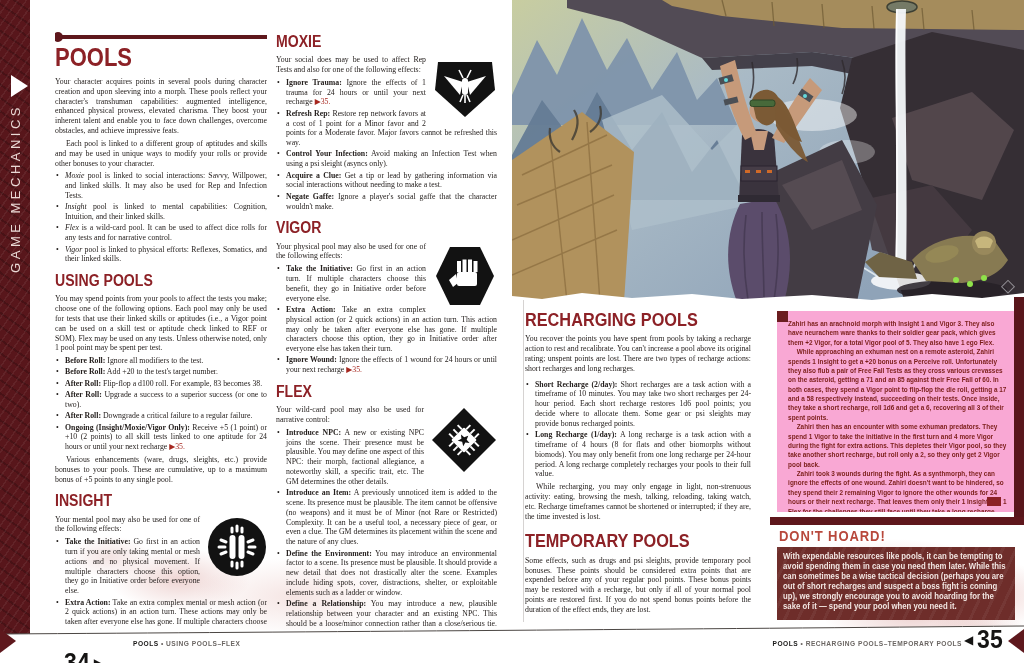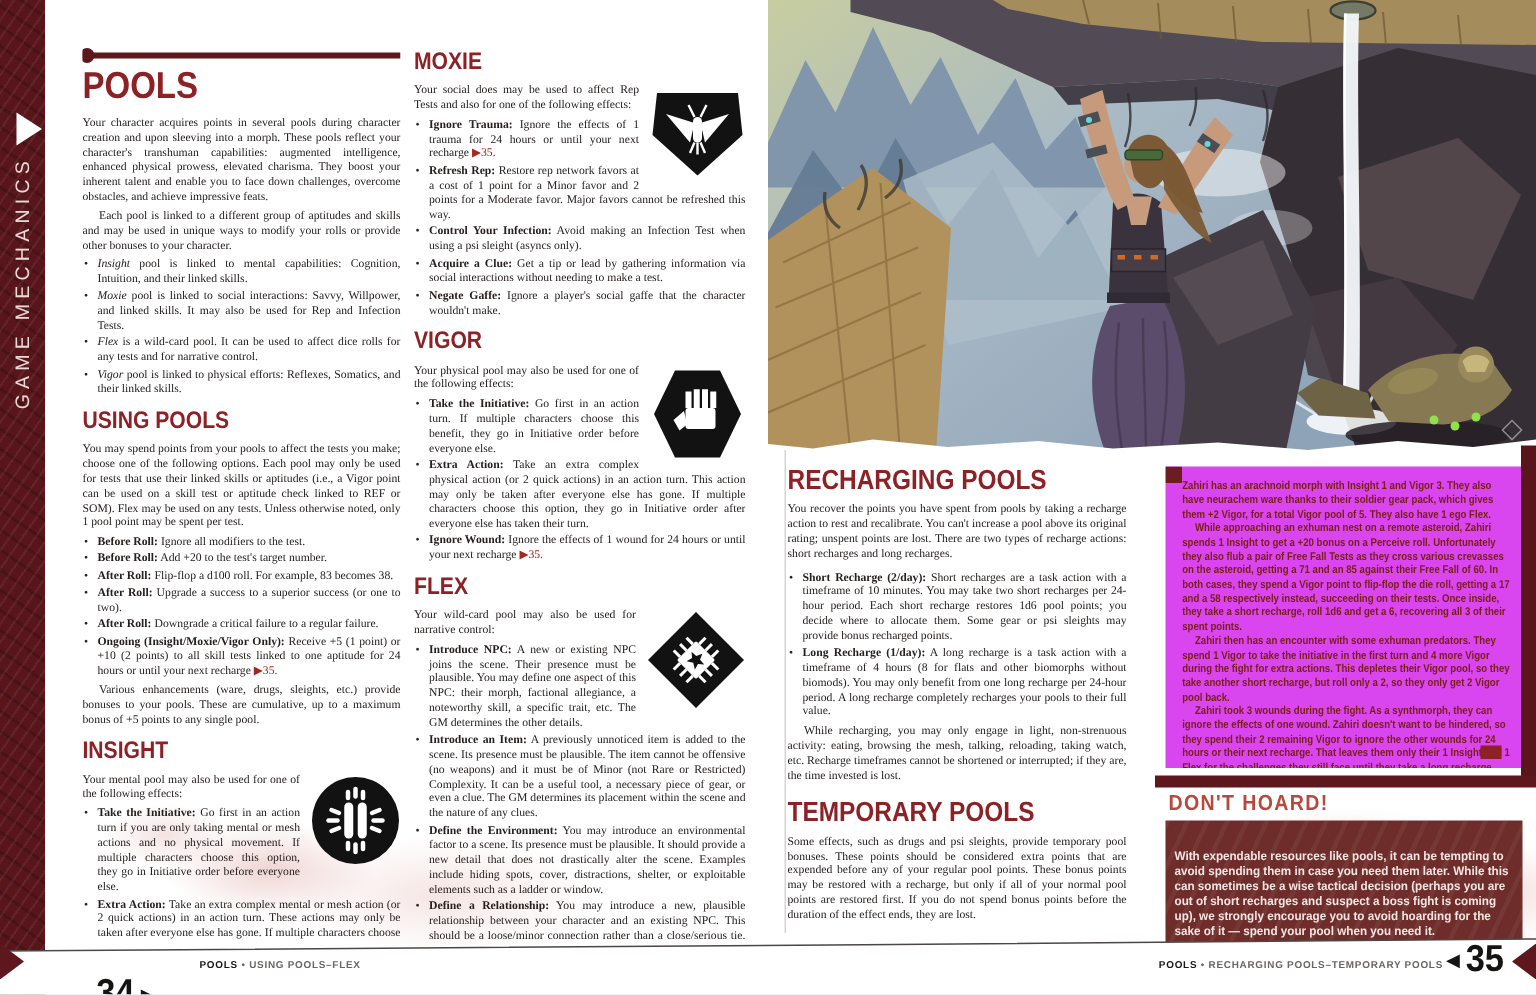--- a/index.html
+++ b/index.html
@@ -55,40 +55,40 @@
 
   .pool-icon{float:right;margin:2px 0 3px 7px;}
 
   
   .art{position:absolute;left:512px;top:0;width:512px;height:302px;}
 
   .gutter{position:absolute;left:523px;top:300px;width:1px;height:322px;background:rgba(120,110,105,.30);}
 
   
   .example-box{position:absolute;left:777px;top:311px;width:237px;height:201px;
-    background:#d946ef;overflow:hidden;}
+    background:#f9a8d4;overflow:hidden;}
   .example-box::before{content:"";position:absolute;left:0;top:0;width:11px;height:11px;background:#6b1d20;}
   .example-box::after{content:"";position:absolute;right:13px;bottom:6px;width:14px;height:9px;background:#8c2126;}
   .example-inner{padding:8px 0 6px 13px;font-family:"Liberation Sans",sans-serif;font-weight:bold;
     font-size:7.5px;line-height:1.25;color:#7a1d18;width:258px;transform:scaleX(.855);
     transform-origin:0 0;text-align:left;}
   .example-inner p{margin:0;}
   .example-inner p + p{text-indent:10px;}
 
   
   .right-strip{position:absolute;right:0;top:297px;width:10px;height:221px;background:#58161b;}
   .hoard-band{position:absolute;left:770px;top:517px;width:254px;height:8px;background:#5e171c;}
   .hoard-region{position:absolute;left:770px;top:525px;width:254px;height:100px;background:
     radial-gradient(160px 55px at 120px 55px,rgba(222,150,145,.38),rgba(222,150,145,0) 75%),
     radial-gradient(120px 45px at 210px 70px,rgba(210,130,125,.30),rgba(210,130,125,0) 75%);}
   .hoard-title{font-family:"Liberation Sans",sans-serif;font-weight:bold;font-size:14.5px;
     color:#b8483c;letter-spacing:1px;margin:3px 0 3px 9px;transform:scaleX(.9);transform-origin:0 50%;}
   .hoard-box{margin-left:7px;width:226px;height:63px;background:#6e2d2a;
     background-image:repeating-linear-gradient(115deg,rgba(255,255,255,.05) 0 3px,rgba(0,0,0,0) 3px 12px);
-    padding:19px 6px;overflow:hidden;}
+    padding:5px 6px;overflow:hidden;}
   .hoard-inner{font-family:"Liberation Sans",sans-serif;font-weight:bold;font-size:8.2px;
     line-height:1.22;color:#f2e6e2;width:238px;transform:scaleX(.95);transform-origin:0 0;}
   .hoard-inner p{margin:0;}
 
   
   .foot-band{position:absolute;left:0;top:622px;width:1024px;height:41px;background:#fff;
     clip-path:polygon(0 29%,100% 10%,100% 100%,0 100%);}
   .foot-svg{position:absolute;left:0;top:0;pointer-events:none;}
   .tab-left{position:absolute;left:0;top:629px;width:16px;height:24px;background:#5e181d;
     clip-path:polygon(0 0,100% 50%,0 100%);}
@@ -204,22 +204,22 @@
   <section class="col col-1">
     <div class="rule"></div>
     <h1 class="h-main">POOLS</h1>
     <div class="paras">
 
     <p>Your character acquires points in several pools during character creation and upon sleeving into a morph. These pools reflect your character's transhuman capabilities: augmented intelligence, enhanced physical prowess, elevated charisma. They boost your inherent talent and enable you to face down challenges, overcome obstacles, and achieve impressive feats.</p>
         <p>Each pool is linked to a different group of aptitudes and skills and may be used in unique ways to modify your rolls or provide other bonuses to your character.</p>
       </div>
     <ul class="bullets italic-leads">
 
-    <li><span class="lead">Insight</span><span> pool is linked to mental capabilities: Cognition, Intuition, and their linked skills.</span></li>
-        <li><span class="lead">Moxie</span><span> pool is linked to social interactions: Savvy, Willpower, and linked skills. It may also be used for Rep and Infection Tests.</span></li>
+    <li><span class="lead">Moxie</span><span> pool is linked to social interactions: Savvy, Willpower, and linked skills. It may also be used for Rep and Infection Tests.</span></li>
+        <li><span class="lead">Insight</span><span> pool is linked to mental capabilities: Cognition, Intuition, and their linked skills.</span></li>
         <li><span class="lead">Flex</span><span> is a wild-card pool. It can be used to affect dice rolls for any tests and for narrative control.</span></li>
         <li><span class="lead">Vigor</span><span> pool is linked to physical efforts: Reflexes, Somatics, and their linked skills.</span></li>
       </ul>
 
     <h2 class="h-sec">USING POOLS</h2>
     <div class="paras">
 
     <p>You may spend points from your pools to affect the tests you make; choose one of the following options. Each pool may only be used for tests that use their linked skills or aptitudes (i.e., a Vigor point can be used on a skill test or aptitude check linked to REF or SOM). Flex may be used on any tests. Unless otherwise noted, only 1 pool point may be spent per test.</p>
       </div>
     <ul class="bullets">

